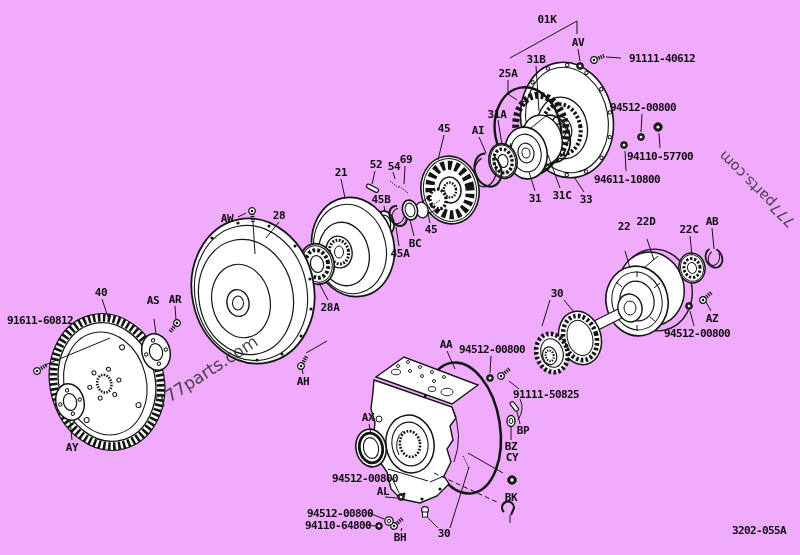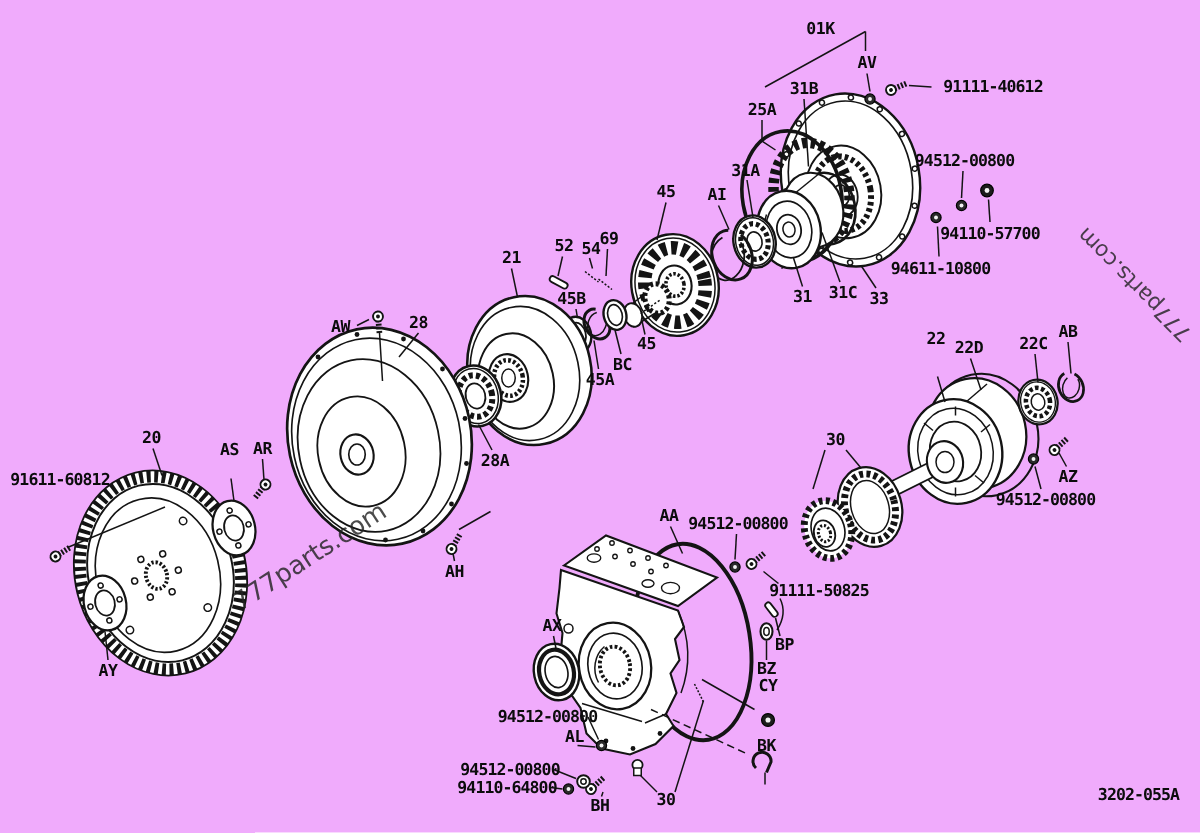--- a/index.html
+++ b/index.html
@@ -410,25 +410,25 @@
 <span class="lbl pn" style="left:627px;top:179px">94611-10800</span>
 <span class="lbl" style="left:562px;top:195px">31C</span>
 <span class="lbl" style="left:535px;top:198px">31</span>
 <span class="lbl" style="left:586px;top:199px">33</span>
 <span class="lbl" style="left:381px;top:199px">45B</span>
 <span class="lbl" style="left:279px;top:215px">28</span>
 <span class="lbl" style="left:227px;top:218px">AW</span>
 <span class="lbl" style="left:712px;top:221px">AB</span>
 <span class="lbl" style="left:431px;top:229px">45</span>
 <span class="lbl" style="left:689px;top:229px">22C</span>
-<span class="lbl" style="left:646px;top:232px">22D</span>
+<span class="lbl" style="left:646px;top:221px">22D</span>
 <span class="lbl" style="left:415px;top:243px">BC</span>
 <span class="lbl" style="left:624px;top:226px">22</span>
 <span class="lbl" style="left:400px;top:253px">45A</span>
-<span class="lbl" style="left:101px;top:292px">20</span>
+<span class="lbl" style="left:101px;top:292px">40</span>
 <span class="lbl" style="left:175px;top:299px">AR</span>
 <span class="lbl" style="left:557px;top:293px">30</span>
 <span class="lbl" style="left:330px;top:307px">28A</span>
 <span class="lbl" style="left:153px;top:300px">AS</span>
 <span class="lbl" style="left:712px;top:318px">AZ</span>
 <span class="lbl pn" style="left:40px;top:320px">91611-60812</span>
 <span class="lbl pn" style="left:697px;top:333px">94512-00800</span>
 <span class="lbl" style="left:446px;top:344px">AA</span>
 <span class="lbl pn" style="left:492px;top:349px">94512-00800</span>
 <span class="lbl" style="left:303px;top:381px">AH</span>

